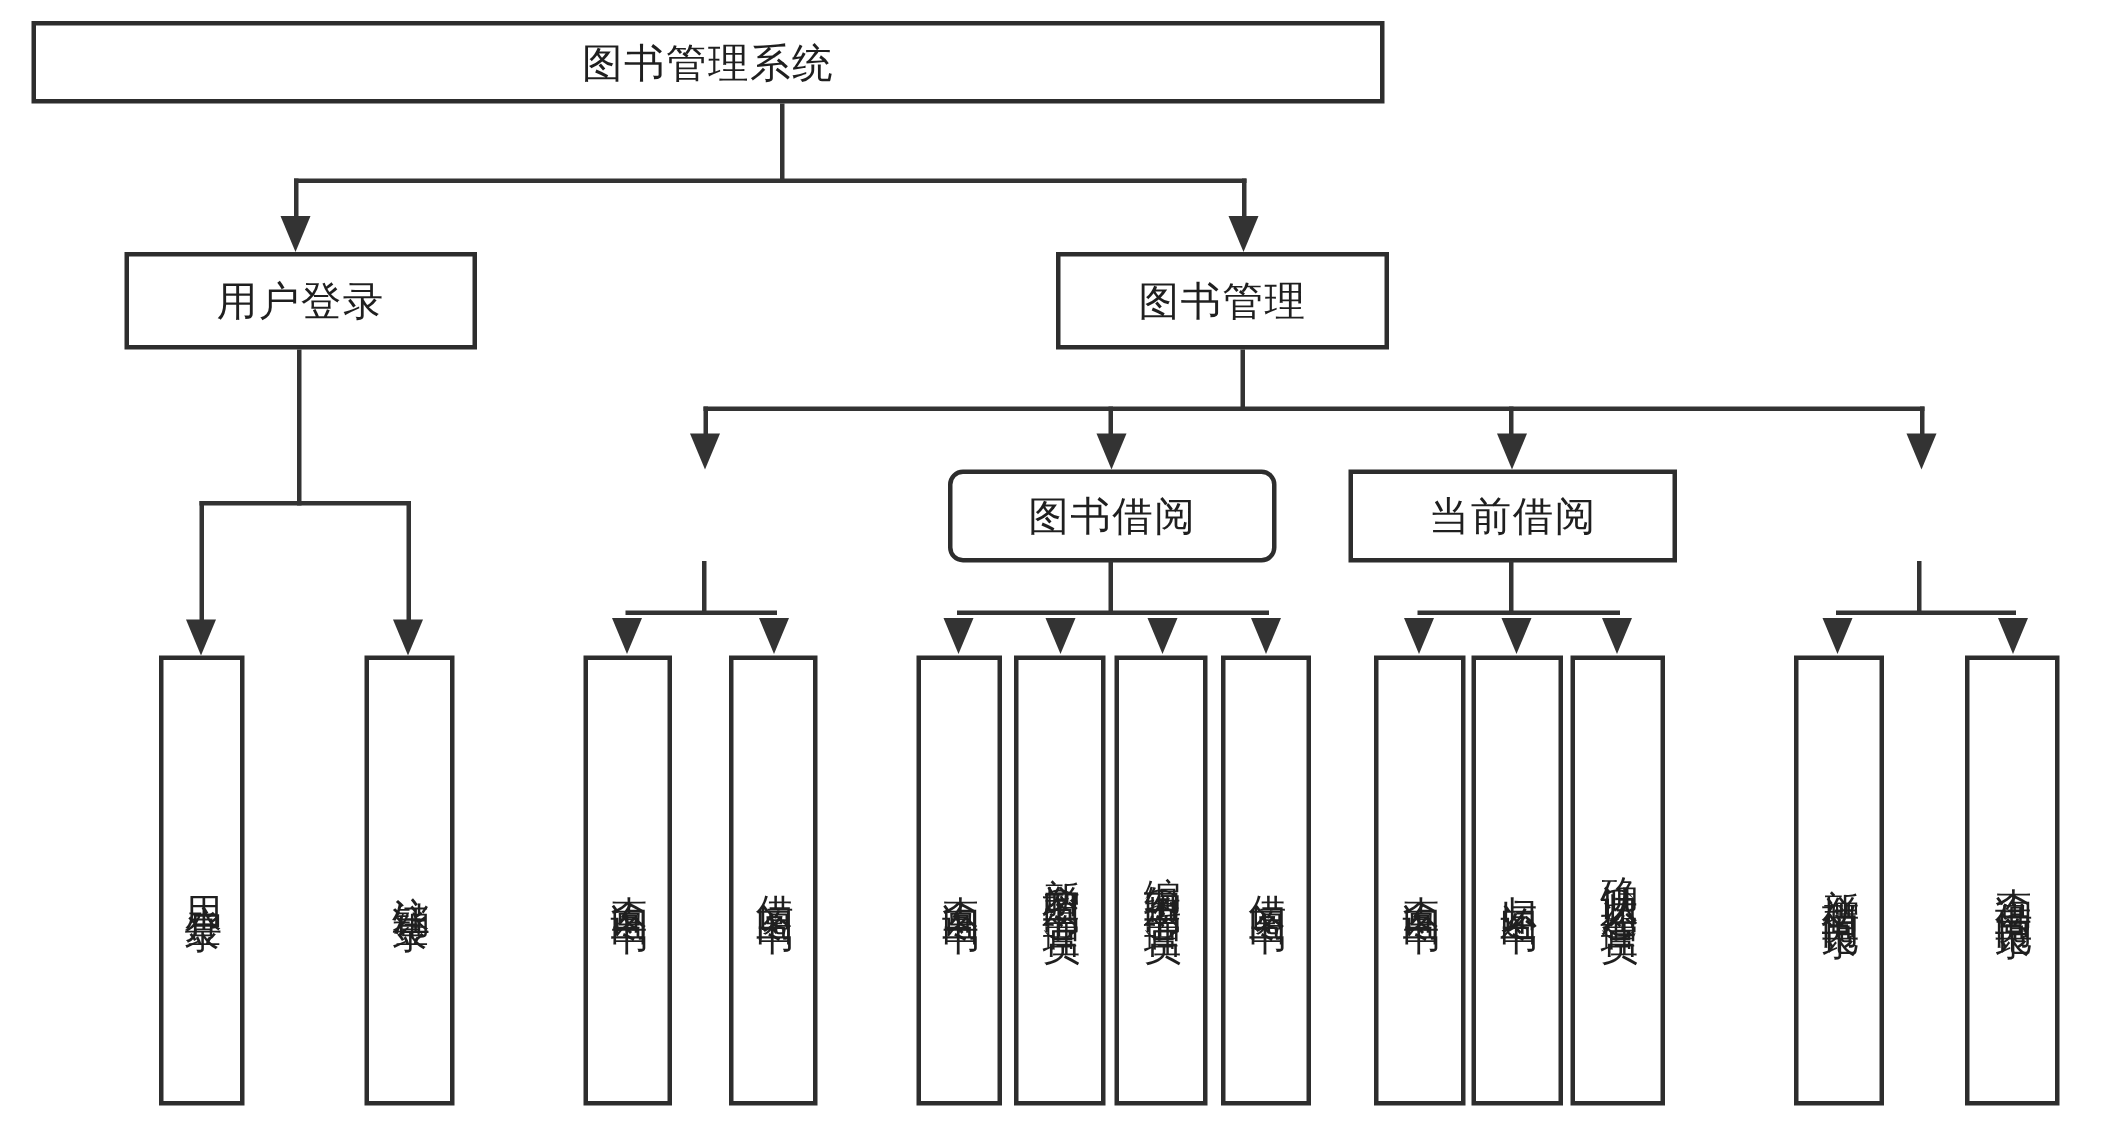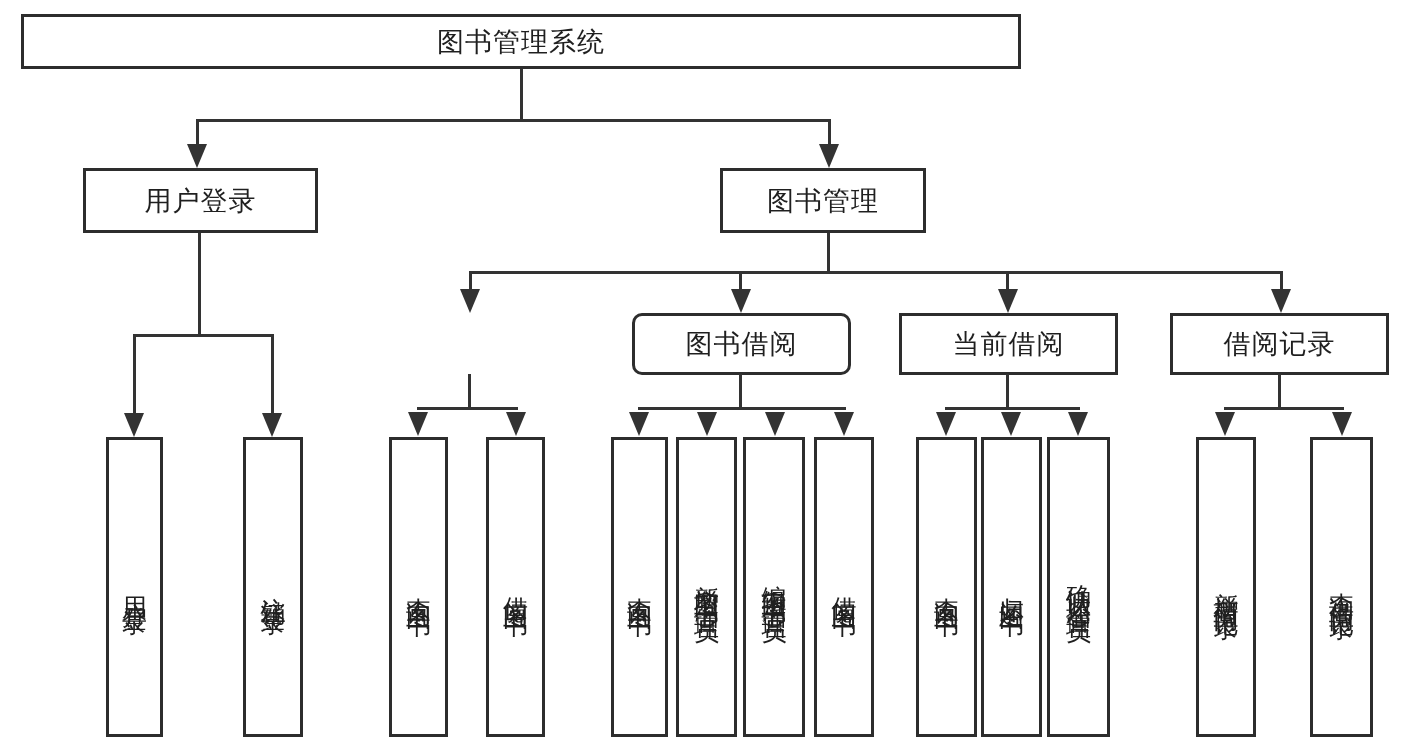--- a/index.html
+++ b/index.html
@@ -52,35 +52,35 @@
     letter-spacing: 1px;
     white-space: nowrap;
     z-index: 10;
   }
 </style>
 </head>
 <body>
 
 <div id="canvas">
 
-  <div class="box" style="left:21px; top:14px; width:1000px; height:55px;">
+  <div class="box" style="left:21px; top:14px; width:902px; height:55px;">
     <span class="hlabel">图书管理系统</span>
   </div>
 
   <div class="vl" style="left:520px; top:69px;  height:53px;"></div>
   <div class="hl" style="left:196px; top:119px; width:635px;"></div>
   <div class="vl" style="left:196px; top:119px; height:30px;"></div>
   <div class="vl" style="left:828px; top:119px; height:30px;"></div>
   <div class="arrow" style="left:187px; top:144px;"></div>
   <div class="arrow" style="left:819px; top:144px;"></div>
 
   <div class="box" style="left:83px;  top:168px; width:235px; height:65px;">
     <span class="hlabel">用户登录</span>
   </div>
-  <div class="box" style="left:720px; top:168px; width:206px; height:65px;">
+  <div class="box" style="left:704px; top:168px; width:222px; height:65px;">
     <span class="hlabel">图书管理</span>
   </div>
 
   <div class="vl" style="left:198px;  top:233px; height:104px;"></div>
   <div class="hl" style="left:133px;  top:334px; width:141px;"></div>
   <div class="vl" style="left:133px;  top:334px; height:82px;"></div>
   <div class="vl" style="left:271px;  top:334px; height:82px;"></div>
   <div class="arrow" style="left:124px; top:413px;"></div>
   <div class="arrow" style="left:262px; top:413px;"></div>
 
@@ -93,23 +93,20 @@
   <div class="arrow" style="left:460px;  top:289px;"></div>
   <div class="arrow" style="left:731px;  top:289px;"></div>
   <div class="arrow" style="left:998px;  top:289px;"></div>
   <div class="arrow" style="left:1271px; top:289px;"></div>
 
   <div class="box" style="left:632px;  top:313px; width:219px; height:62px;border-radius:10px;">
     <span class="hlabel">图书借阅</span>
   </div>
   <div class="box" style="left:899px;  top:313px; width:219px; height:62px;">
     <span class="hlabel">当前借阅</span>
-  </div>
-  <div class="box" style="left:1170px; top:313px; width:219px; height:62px;">
-    <span class="hlabel">借阅记录</span>
   </div>
 
   <div class="vl" style="left:468px; top:374px; height:36px;"></div>
   <div class="hl" style="left:417px; top:407px; width:101px;"></div>
   <div class="arrow" style="left:408px; top:412px;"></div>
   <div class="arrow" style="left:506px; top:412px;"></div>
 
   <div class="vl" style="left:739px; top:374px; height:36px;"></div>
   <div class="hl" style="left:638px; top:407px; width:208px;"></div>
   <div class="arrow" style="left:629px; top:412px;"></div>

